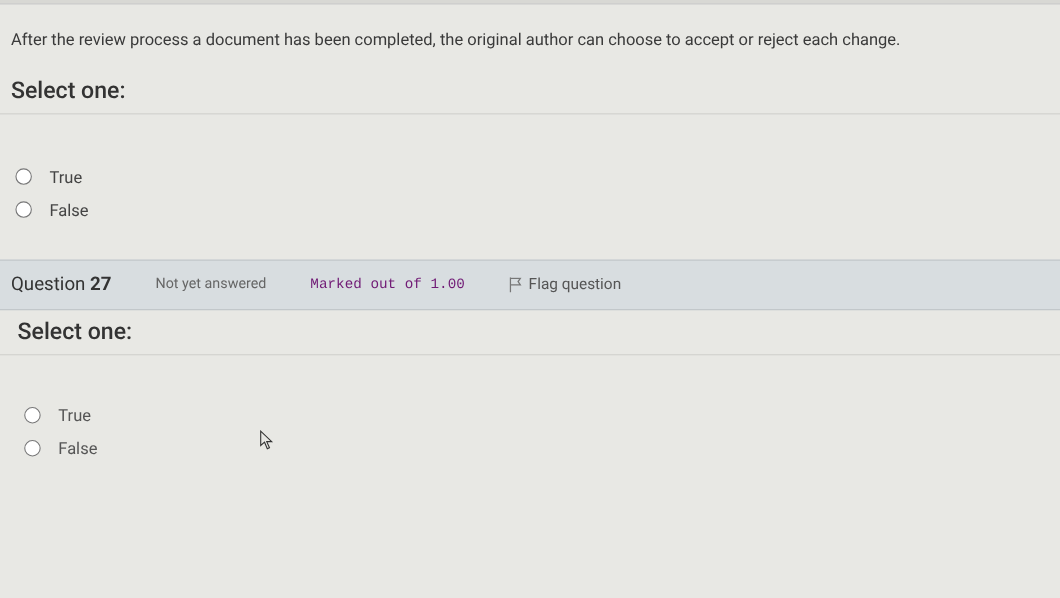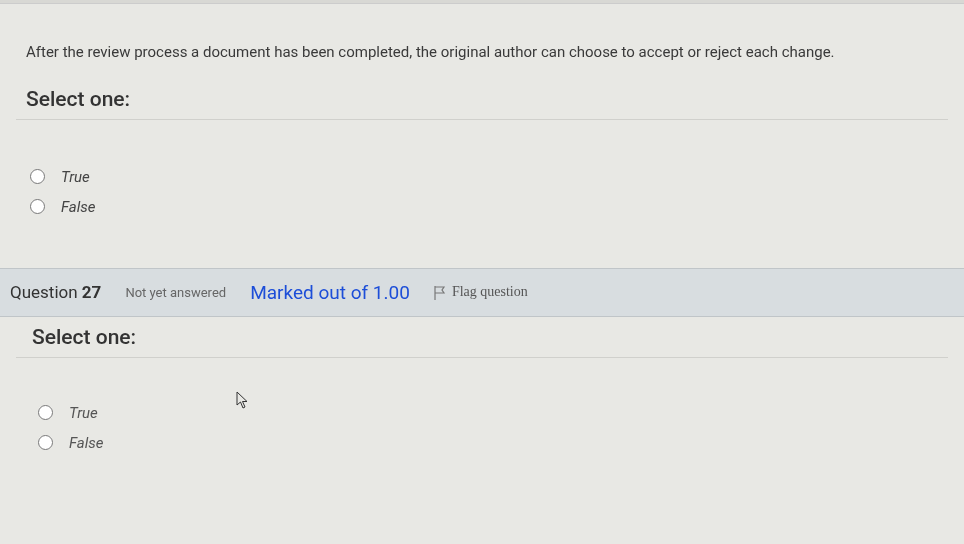--- a/index.html
+++ b/index.html
@@ -15,21 +15,21 @@
       color: #333;
       overflow: hidden;
       position: relative;
     }
     .top-border {
       height: 4px;
       background: #d8d8d4;
       border-bottom: 1px solid #ccc;
     }
     .question-block {
-      padding: 16px;
+      padding: 0;
     }
     .question-text {
       padding: 18px 10px 20px 10px;
       font-size: 15px;
       line-height: 1.9;
       color: #3a3a3a;
     }
     .select-header {
       font-size: 21px;
       font-weight: 500;
@@ -51,59 +51,58 @@
       width: 15px;
       height: 15px;
       margin-right: 16px;
       cursor: pointer;
       accent-color: #555;
     }
     .option-row label {
       font-size: 15px;
       color: #444;
       cursor: pointer;
-      font-style: italic;
     }
     .question-header {
       background: #d8dde0;
       border-top: 1px solid #c0c5c8;
       border-bottom: 1px solid #c0c5c8;
       padding: 12px 10px;
       display: flex;
       align-items: center;
-      gap: 24px;
+      gap: 40px;
       font-size: 14px;
       color: #555;
     }
     .question-title {
       font-size: 17px;
       color: #333;
       font-weight: 400;
     }
     .question-title .qnum {
       font-weight: 700;
     }
     .status-text {
       font-size: 13px;
       color: #666;
       text-align: right;
     }
     .marked-text {
-      font-size: 19px;
-      color: #1d4ed8;
+      font-size: 13px;
+      color: #701a75;
+      font-family: Liberation Mono, monospace;
     }
     .flag-link {
       display: flex;
       align-items: center;
       gap: 6px;
       color: #555;
       font-size: 14px;
       text-decoration: none;
       cursor: pointer;
-      font-family: Liberation Serif, serif;
     }
     .flag-icon {
       display: inline-block;
     }
     .flag-icon svg {
       width: 12px;
       height: 14px;
       vertical-align: middle;
     }
     .block2 {

